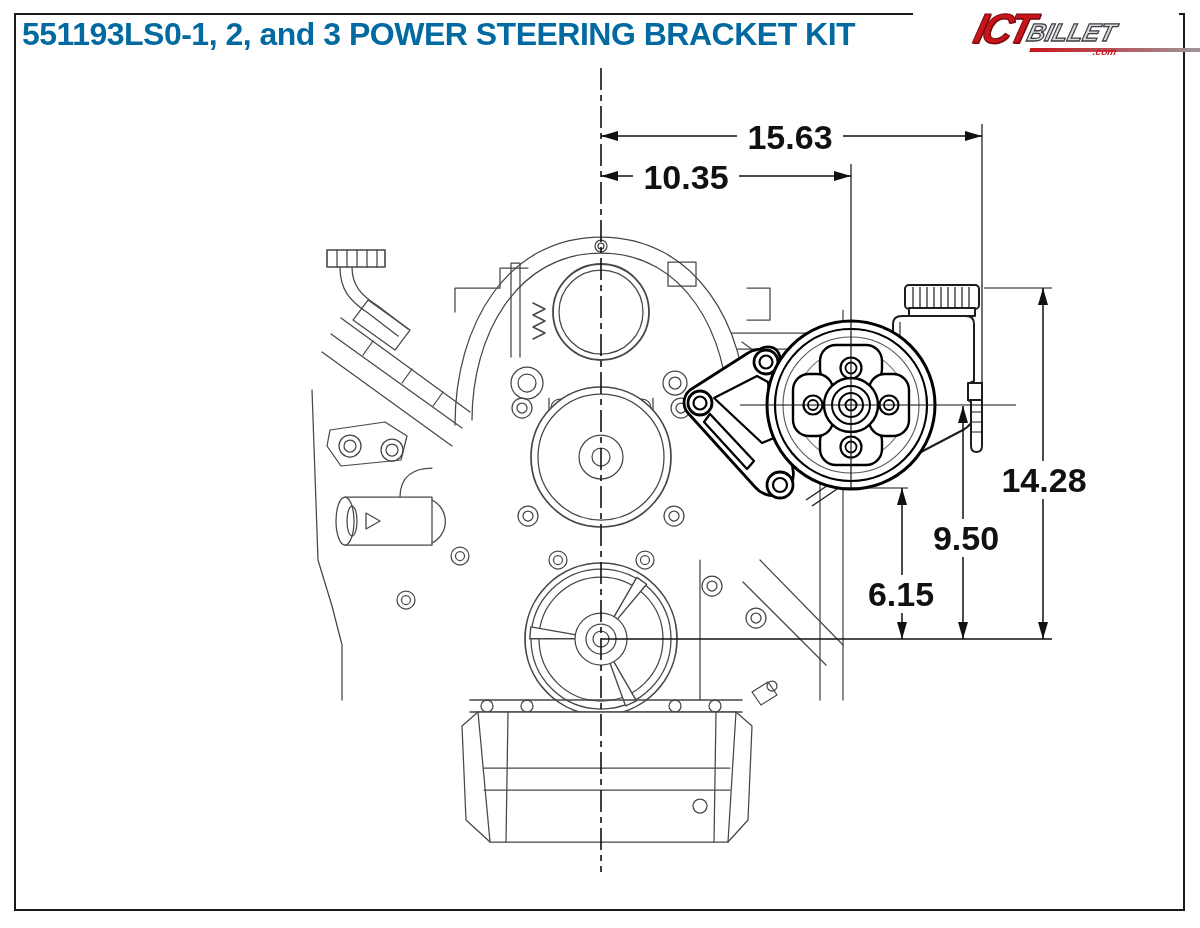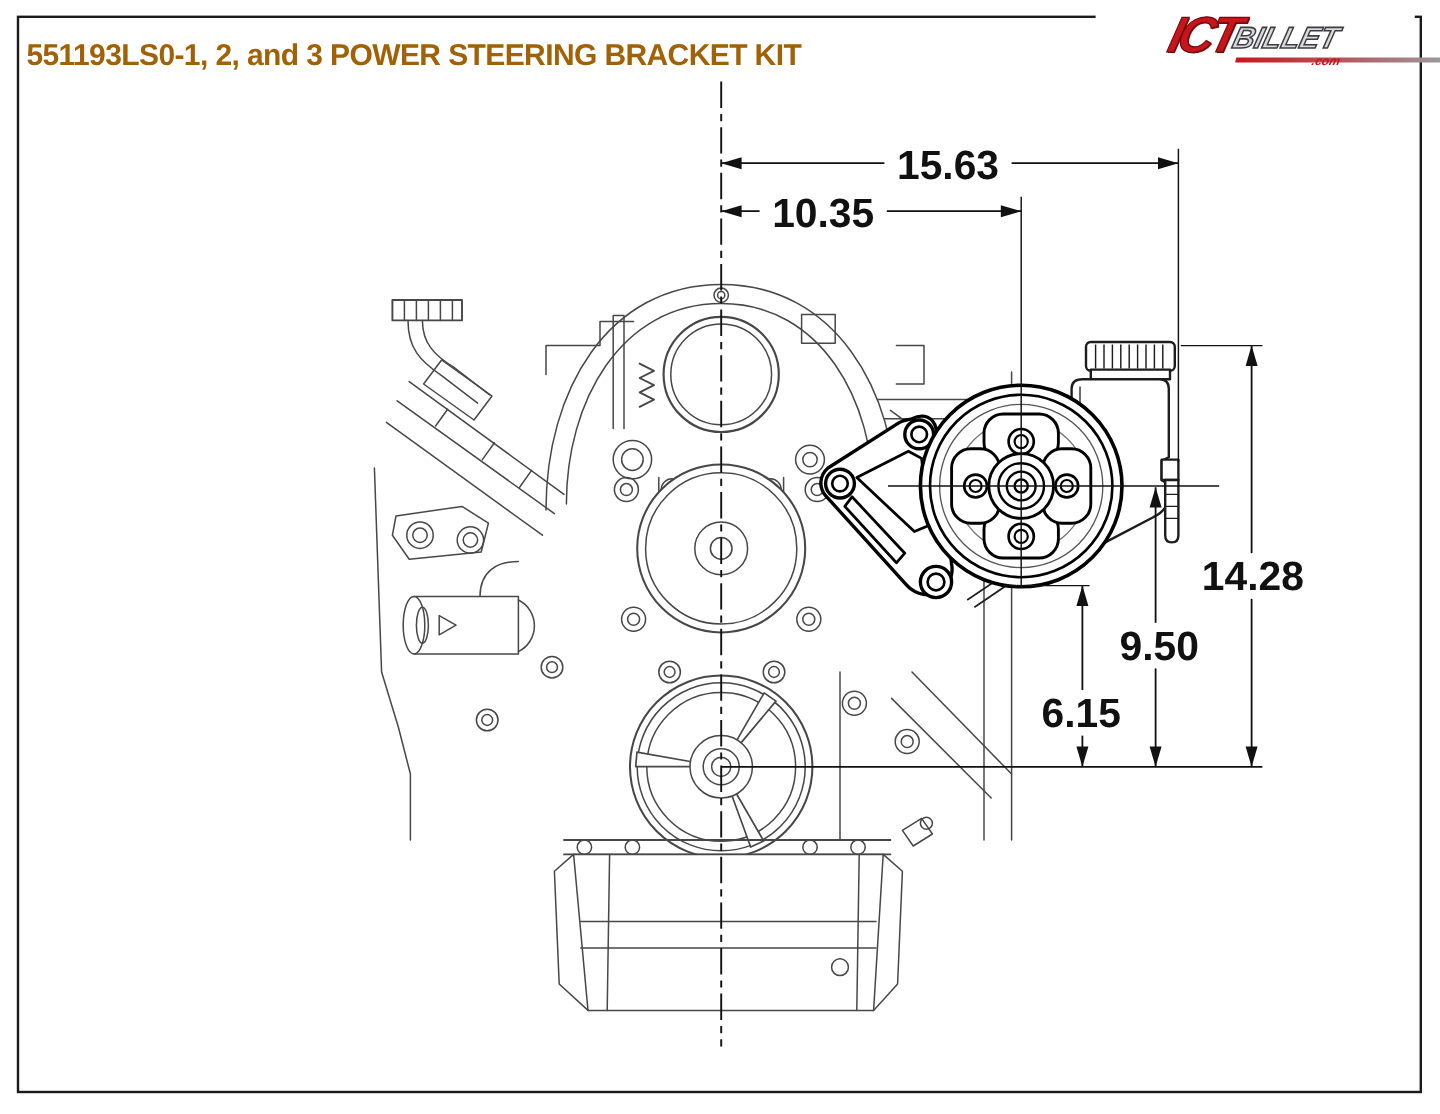--- a/index.html
+++ b/index.html
@@ -1,21 +1,21 @@
 <!DOCTYPE html>
 <html><head>
 <meta charset="utf-8">
 <style>
   html,body{margin:0;padding:0;background:#ffffff;}
   #page{position:relative;width:1200px;height:928px;background:#ffffff;overflow:hidden;
         font-family:"Liberation Sans",sans-serif;}
   #frame{position:absolute;left:14px;top:13px;width:1171px;height:898px;
          border:2.5px solid #1a1a1a;box-sizing:border-box;}
-  #title{position:absolute;left:22px;top:16px;font-size:25px;font-weight:bold;
-         letter-spacing:-0.5px;color:#a16207;white-space:nowrap;margin-top:16px;}
+  #title{position:absolute;left:22px;top:16px;font-size:32px;font-weight:bold;
+         letter-spacing:-0.5px;color:#0369a1;white-space:nowrap;}
   
   #logo{position:absolute;left:913px;top:3px;width:266px;height:52px;background:#fff;
         display:flex;align-items:center;justify-content:center;}
   #logo-inner{position:relative;transform:skewX(-14deg);display:flex;align-items:center;}
   .logo-ict{font-size:42px;font-weight:900;font-style:italic;color:#c8151b;
             letter-spacing:-4px;line-height:1;-webkit-text-stroke:1px #6e0a0d;
             text-shadow:1px 1px 0 #7d1114;}
   .logo-billet{font-size:25px;font-weight:900;font-style:italic;color:#d9dadc;
                letter-spacing:0px;line-height:1;margin-left:-2px;margin-top:6px;
                -webkit-text-stroke:1.3px #3c3c41;}

